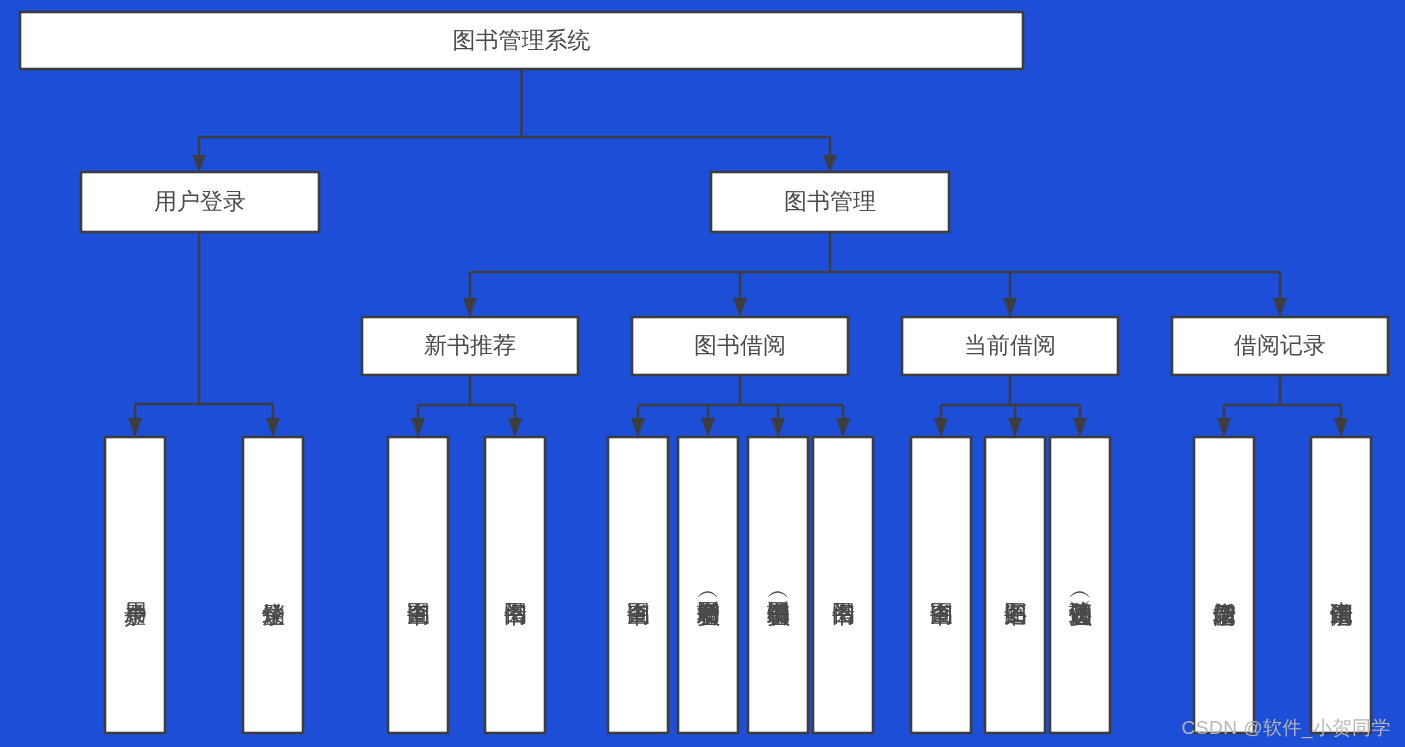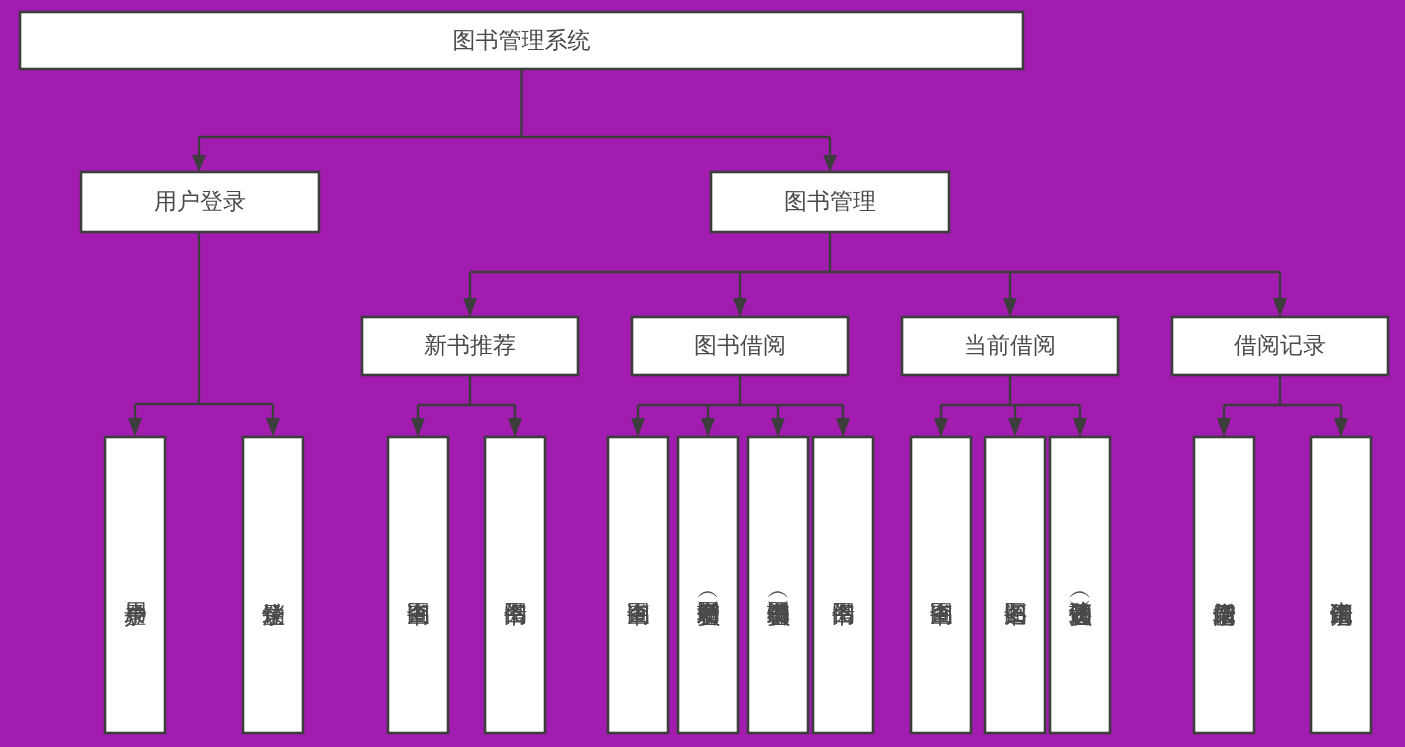--- a/index.html
+++ b/index.html
@@ -8,21 +8,21 @@
     padding: 0;
     background: #ffffff;
   }
   body {
     font-family: "Liberation Sans", "DejaVu Sans", sans-serif;
   }
   #canvas {
     position: relative;
     width: 1405px;
     height: 747px;
-    background: #a21caf;
+    background: #1d4ed8;
     overflow: hidden;
   }
   #diagram-svg {
     position: absolute;
     left: 0;
     top: 0;
     width: 1405px;
     height: 747px;
   }
   .node-box {
@@ -237,14 +237,15 @@
     <g>
       <rect class="node-box" x="1194" y="437" width="60" height="296"></rect>
       <text class="node-label-vertical" x="1225" y="585">新增借阅记录</text>
     </g>
     <g>
       <rect class="node-box" x="1311" y="437" width="60" height="296"></rect>
       <text class="node-label-vertical" x="1342" y="585">查询借阅记录</text>
     </g>
   </svg>
 
+  <div class="watermark">CSDN @软件_小贺同学</div>
 
 </div>
 
 </body></html>

